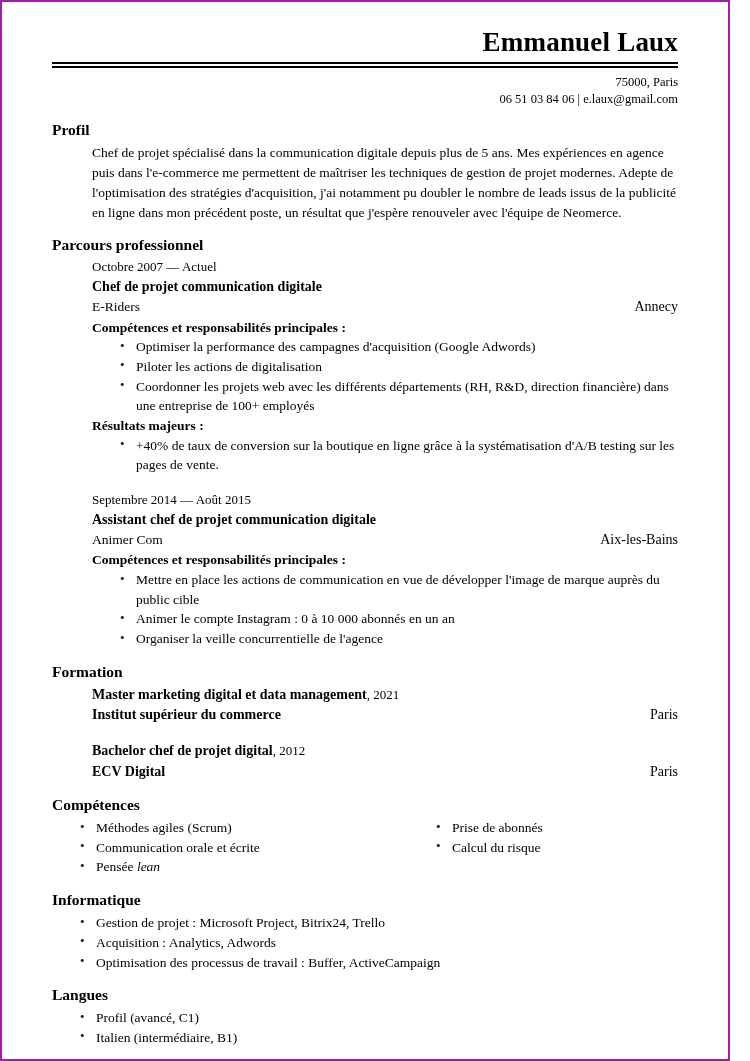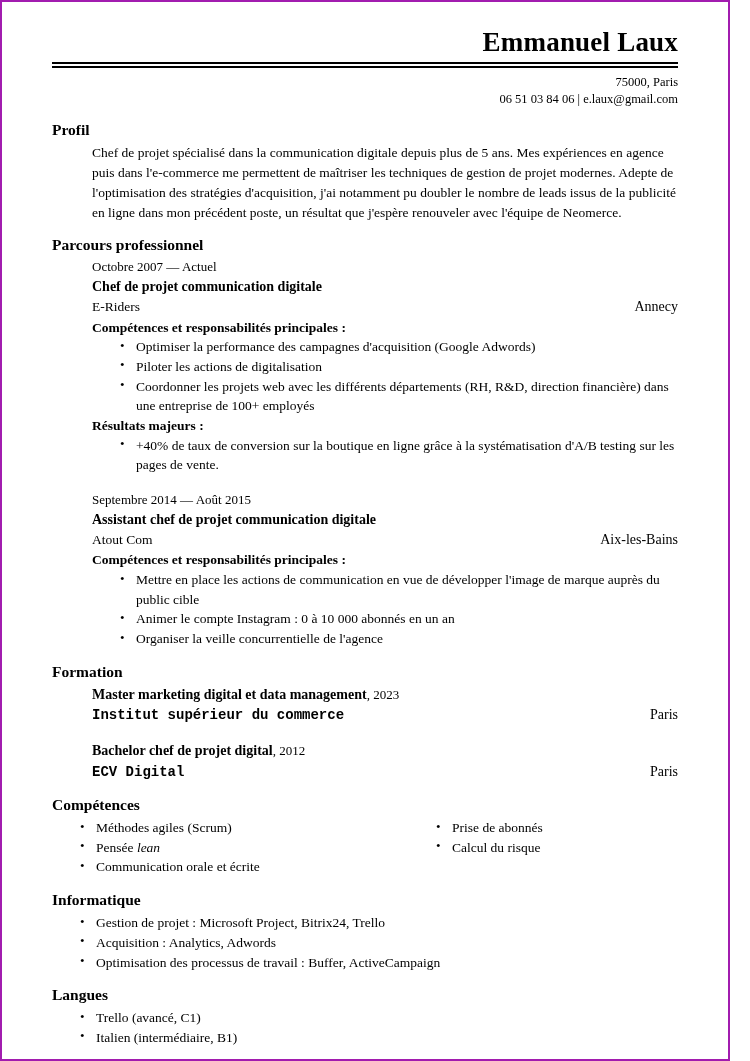--- a/index.html
+++ b/index.html
@@ -79,21 +79,21 @@
     line-height: 1.45;
   }
   .entry-row {
     display: flex;
     justify-content: space-between;
     align-items: baseline;
     font-size: 13.5px;
     line-height: 1.45;
   }
   .entry-org { font-weight: normal; }
-  .entry-org.bold { font-weight: bold; font-size: 14px; font-family: Liberation Mono, monospace; }
+  .entry-org.bold { font-weight: bold; font-size: 14px; }
   .entry-place { font-size: 14px; white-space: nowrap; padding-left: 12px; }
   .entry-sub {
     font-size: 13.5px;
     font-weight: bold;
     line-height: 1.45;
     margin-top: 0px;
   }
   .degree-line { font-size: 13.5px; line-height: 1.45; }
   .degree-line .deg { font-weight: bold; font-size: 14px; }
   .degree-line .yr  { font-weight: normal; font-size: 13px; }
@@ -172,41 +172,41 @@
           <div class="entry-sub">Résultats majeurs :</div>
           <ul class="blist">
             <li>+40% de taux de conversion sur la boutique en ligne grâce à la systématisation d'A/B testing sur les pages de vente.</li>
           </ul>
         </div>
 
         <div class="entry">
           <div class="entry-date">Septembre 2014 — Août 2015</div>
           <div class="entry-title">Assistant chef de projet communication digitale</div>
           <div class="entry-row">
-            <span class="entry-org">Atout Com</span>
+            <span class="entry-org">Animer Com</span>
             <span class="entry-place">Aix-les-Bains</span>
           </div>
           <div class="entry-sub">Compétences et responsabilités principales :</div>
           <ul class="blist">
             <li>Mettre en place les actions de communication en vue de développer l'image de marque auprès du public cible</li>
             <li>Animer le compte Instagram : 0 à 10 000 abonnés en un an</li>
             <li>Organiser la veille concurrentielle de l'agence</li>
           </ul>
         </div>
 
       </div>
     </div>
 
     <div class="section">
       <div class="section-title">Formation</div>
       <div class="section-body">
 
         <div class="entry">
           <div class="degree-line">
-            <span class="deg">Master marketing digital et data management</span><span class="yr">, 2023</span>
+            <span class="deg">Master marketing digital et data management</span><span class="yr">, 2021</span>
           </div>
           <div class="entry-row">
             <span class="entry-org bold">Institut supérieur du commerce</span>
             <span class="entry-place">Paris</span>
           </div>
         </div>
 
         <div class="entry">
           <div class="degree-line">
             <span class="deg">Bachelor chef de projet digital</span><span class="yr">, 2012</span>
@@ -219,22 +219,22 @@
 
       </div>
     </div>
 
     <div class="section">
       <div class="section-title">Compétences</div>
       <div class="two-col">
         <div class="col-a">
           <ul class="blist">
             <li>Méthodes agiles (Scrum)</li>
+            <li>Communication orale et écrite</li>
             <li>Pensée <em class="lean">lean</em></li>
-            <li>Communication orale et écrite</li>
           </ul>
         </div>
         <div class="col-b">
           <ul class="blist">
             <li>Prise de abonnés</li>
             <li>Calcul du risque</li>
           </ul>
         </div>
       </div>
     </div>
@@ -244,19 +244,19 @@
       <ul class="blist" style="padding-left:28px">
         <li>Gestion de projet : Microsoft Project, Bitrix24, Trello</li>
         <li>Acquisition : Analytics, Adwords</li>
         <li>Optimisation des processus de travail : Buffer, ActiveCampaign</li>
       </ul>
     </div>
 
     <div class="section">
       <div class="section-title">Langues</div>
       <ul class="blist" style="padding-left:28px">
-        <li>Trello (avancé, C1)</li>
+        <li>Profil (avancé, C1)</li>
         <li>Italien (intermédiaire, B1)</li>
       </ul>
     </div>
 
   </div>
 </div>
 
 </body></html>

